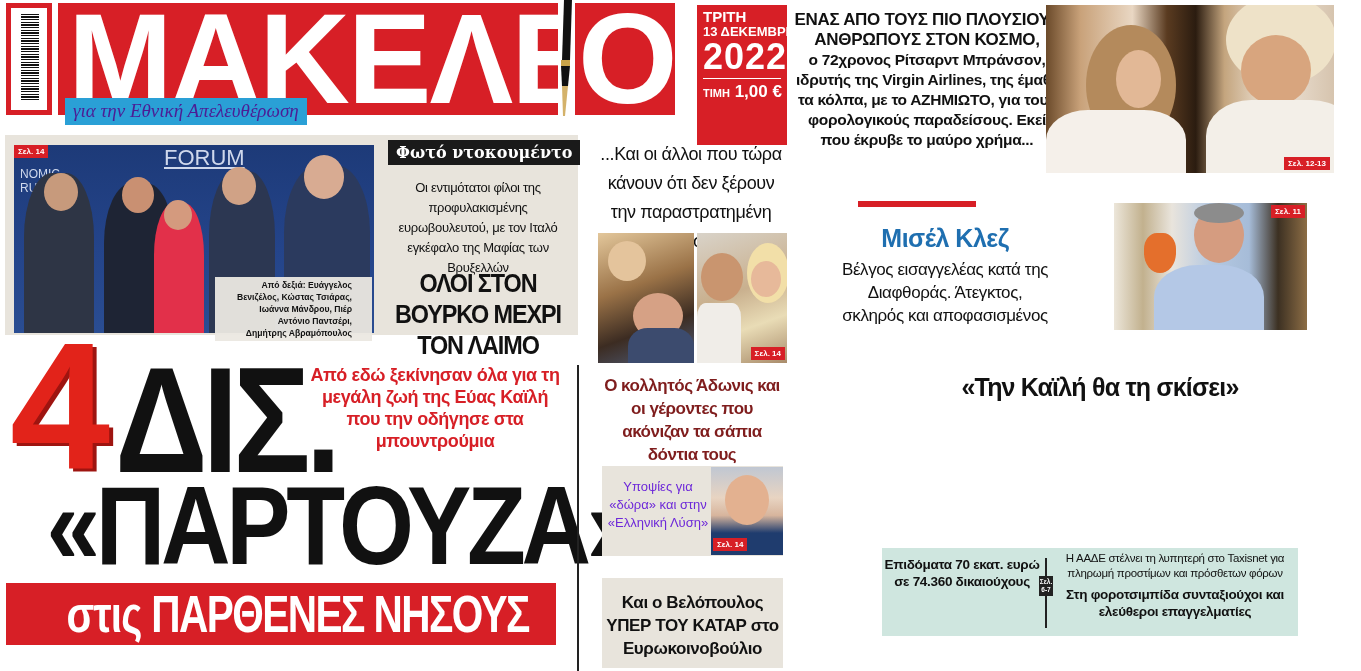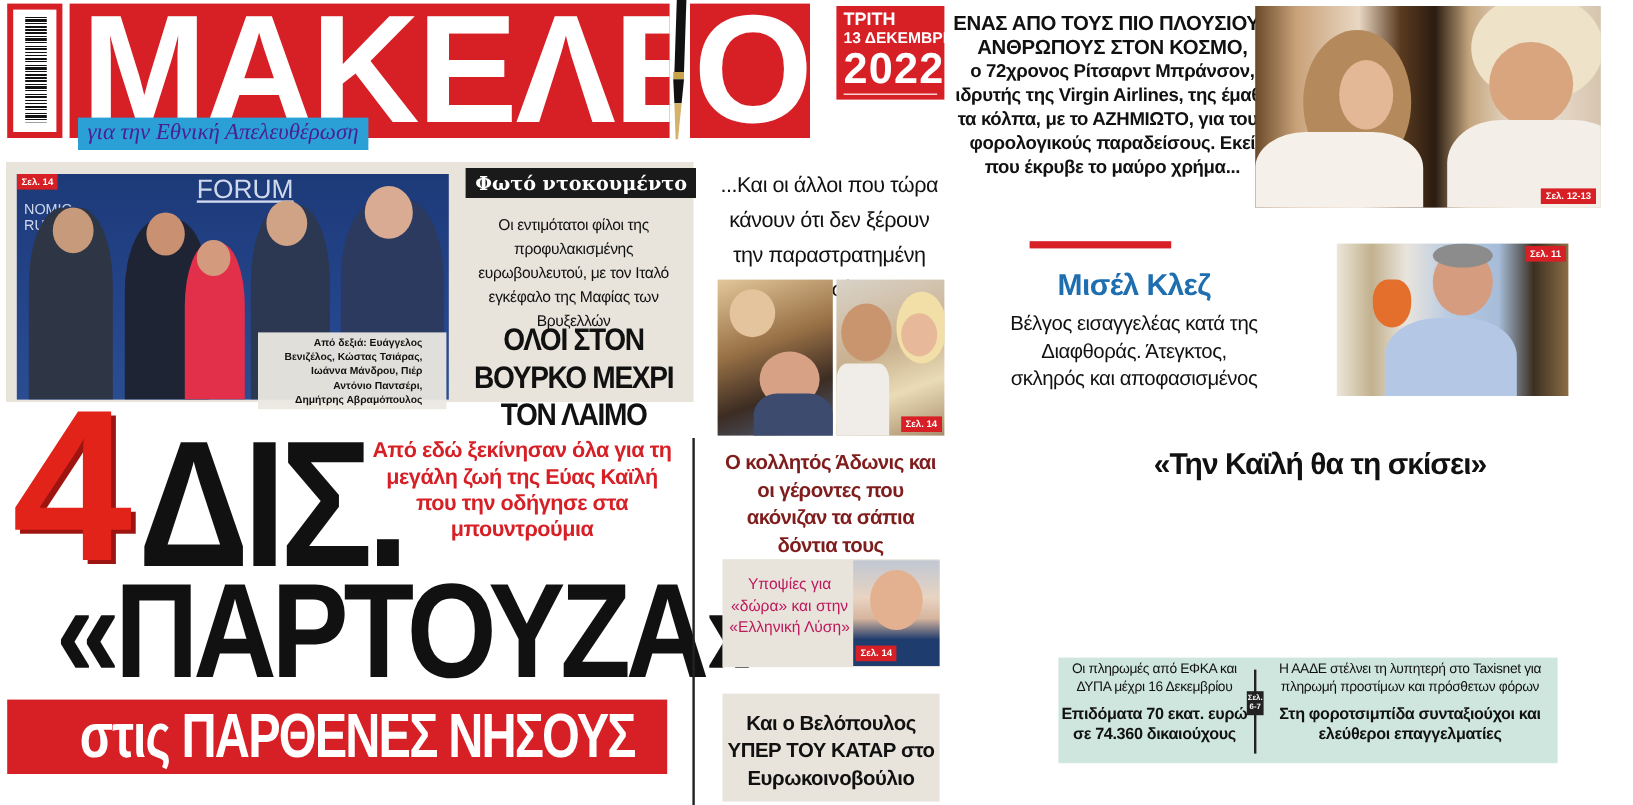--- a/index.html
+++ b/index.html
@@ -14,21 +14,21 @@
   .barcode-bars { position: absolute; left: 10px; top: 6px; width: 18px; height: 88px;
     background: repeating-linear-gradient(180deg, #111 0 1px, #fff 1px 2px, #111 2px 4px, #fff 4px 5px, #111 5px 6px, #fff 6px 8px); }
 
   .logo-box { left: 58px; top: 3px; width: 500px; height: 112px; background: #d71f26; overflow: hidden; }
   .logo-text { position: absolute; left: 10px; top: -8px; font-size: 128px; font-weight: 900; color: #fff; letter-spacing: -2px; transform: scaleX(0.98); transform-origin: left; line-height: 1; font-family: "Liberation Sans", sans-serif; }
   .logo-box2 { left: 575px; top: 3px; width: 100px; height: 112px; background: #d71f26; overflow: hidden; }
   .logo-o { position: absolute; left: 3px; top: -8px; font-size: 128px; font-weight: 900; color: #fff; line-height: 1; font-family: "Liberation Sans", sans-serif; }
   .pen { left: 550px; top: 0; width: 24px; height: 118px; }
   .slogan { left: 65px; top: 98px; background: #2aa0d6; color: #4c1d95; font-family: Liberation Serif, serif; font-style: italic; font-size: 19px; padding: 2px 8px 3px 8px; white-space: nowrap; }
 
-  .datebox { left: 697px; top: 5px; width: 90px; height: 78px; background: #d71f26; color: #fff; padding: 4px 6px; }
+  .datebox { left: 697px; top: 5px; width: 90px; height: 140px; background: #d71f26; color: #fff; padding: 4px 6px; }
   .date-day { font-size: 15px; font-weight: bold; line-height: 16px; }
   .date-full { font-size: 13px; font-weight: bold; line-height: 14px; white-space: nowrap; }
   .date-year { font-size: 36px; font-weight: bold; line-height: 36px; letter-spacing: 1px; }
   .date-sep { border-top: 1px solid #fff; margin: 3px 0 3px 0; }
   .date-price { font-size: 17px; font-weight: bold; white-space: nowrap; }
   .date-price small { font-size: 11px; }
 
   
   .branson-text { left: 792px; top: 10px; width: 270px; text-align: center; font-weight: bold; line-height: 20px; }
   .branson-head { font-size: 17px; letter-spacing: -0.3px; }
@@ -59,21 +59,21 @@
   .red-band-text .lc { font-weight: 700; letter-spacing: -1px; }
 
   .vdivider { left: 577px; top: 365px; width: 2px; height: 306px; background: #222; }
 
   
   .mid-head { left: 596px; top: 140px; width: 190px; text-align: center; font-size: 18px; line-height: 29px; color: #111; letter-spacing: -0.4px; }
   .mid-photo1 { left: 598px; top: 233px; width: 96px; height: 130px; overflow: hidden; background: linear-gradient(160deg, #e3c79b 0%, #9a7247 40%, #3c2c22 70%, #51607e 100%); }
   .mid-photo2 { left: 697px; top: 233px; width: 90px; height: 130px; overflow: hidden; background: linear-gradient(160deg, #d9d3c9 0%, #c9b08e 45%, #e9dcb6 70%, #a98c6b 100%); }
   .mid-caption { left: 596px; top: 374px; width: 192px; text-align: center; font-size: 17px; font-weight: bold; line-height: 23px; letter-spacing: -0.5px; color: #7f1d1d; }
   .vel-box { left: 602px; top: 466px; width: 181px; height: 90px; background: #e8e4dc; }
-  .vel-text { left: 604px; top: 478px; width: 108px; text-align: center; font-size: 13px; line-height: 18px; color: #be185d; }
+  .vel-text { left: 604px; top: 478px; width: 108px; text-align: center; font-size: 13px; line-height: 18px; color: #6d28d9; }
   .vel-photo { left: 711px; top: 467px; width: 72px; height: 88px; overflow: hidden; background: linear-gradient(180deg, #c0c7d2 0%, #e8d4c2 35%, #d7b59d 55%, #1f3c6e 75%, #1f3c6e 100%); }
   .kat-box { left: 602px; top: 578px; width: 181px; height: 90px; background: #e8e4dc; }
   .kat-text { left: 602px; top: 591px; width: 181px; text-align: center; font-size: 17px; font-weight: bold; line-height: 23px; letter-spacing: -0.4px; color: #111; }
 
   
   .red-rule { left: 858px; top: 201px; width: 118px; height: 6px; background: #d71f26; }
   .klez-name { left: 840px; top: 224px; width: 210px; text-align: center; color: #1f6fb0; font-size: 25px; font-weight: bold; letter-spacing: -0.5px; }
   .klez-desc { left: 840px; top: 258px; width: 210px; text-align: center; font-size: 17px; line-height: 23px; color: #111; letter-spacing: -0.4px; }
   .klez-photo { left: 1114px; top: 203px; width: 193px; height: 127px; overflow: hidden; background: linear-gradient(90deg, #ece6da 0%, #c2b18e 15%, #e9e4dc 30%, #b5c9e2 50%, #a6bcd8 70%, #3c3022 85%, #8c6d45 100%); }
   .kaili-quote { left: 955px; top: 370px; width: 290px; text-align: center; font-size: 25px; font-weight: bold; line-height: 35px; color: #111; letter-spacing: -0.8px; }
@@ -200,21 +200,20 @@
   <div class="photo-blob" style="left:30px;top:30px;width:32px;height:40px;background:#e46f2c;border-radius:40% 40% 50% 50%;"></div>
   <div class="photo-blob" style="left:80px;top:4px;width:50px;height:56px;background:#d59c80;"></div>
   <div class="photo-blob" style="left:80px;top:0px;width:50px;height:20px;background:#8c8c8c;"></div>
   <div class="photo-blob" style="left:40px;top:62px;width:110px;height:80px;background:#b4c8e6;border-radius:40% 40% 0 0;"></div>
   <span class="page-tag" style="position:absolute;right:2px;top:2px;">Σελ. 11</span>
 </div>
 <div class="abs kaili-quote cond">«Την Καϊλή θα τη σκίσει»</div>
 
 <div class="abs green-box"></div>
 <div class="abs gb-left cond">
-  <div class="gb-sm">Οι πληρωμές από ΕΦΚΑ και ΔΥΠΑ μέχρι 16 Δεκεμβρίου</div>
   <div class="gb-bold">Επιδόματα 70 εκατ. ευρώ σε 74.360 δικαιούχους</div>
 </div>
 <div class="abs gb-divider"></div>
 <div class="abs gb-tag">Σελ. 6-7</div>
 <div class="abs gb-right cond">
   <div class="gb-sm">Η ΑΑΔΕ στέλνει τη λυπητερή στο Taxisnet για πληρωμή προστίμων και πρόσθετων φόρων</div>
   <div class="gb-bold">Στη φοροτσιμπίδα συνταξιούχοι και ελεύθεροι επαγγελματίες</div>
 </div>
 
 </body></html>

